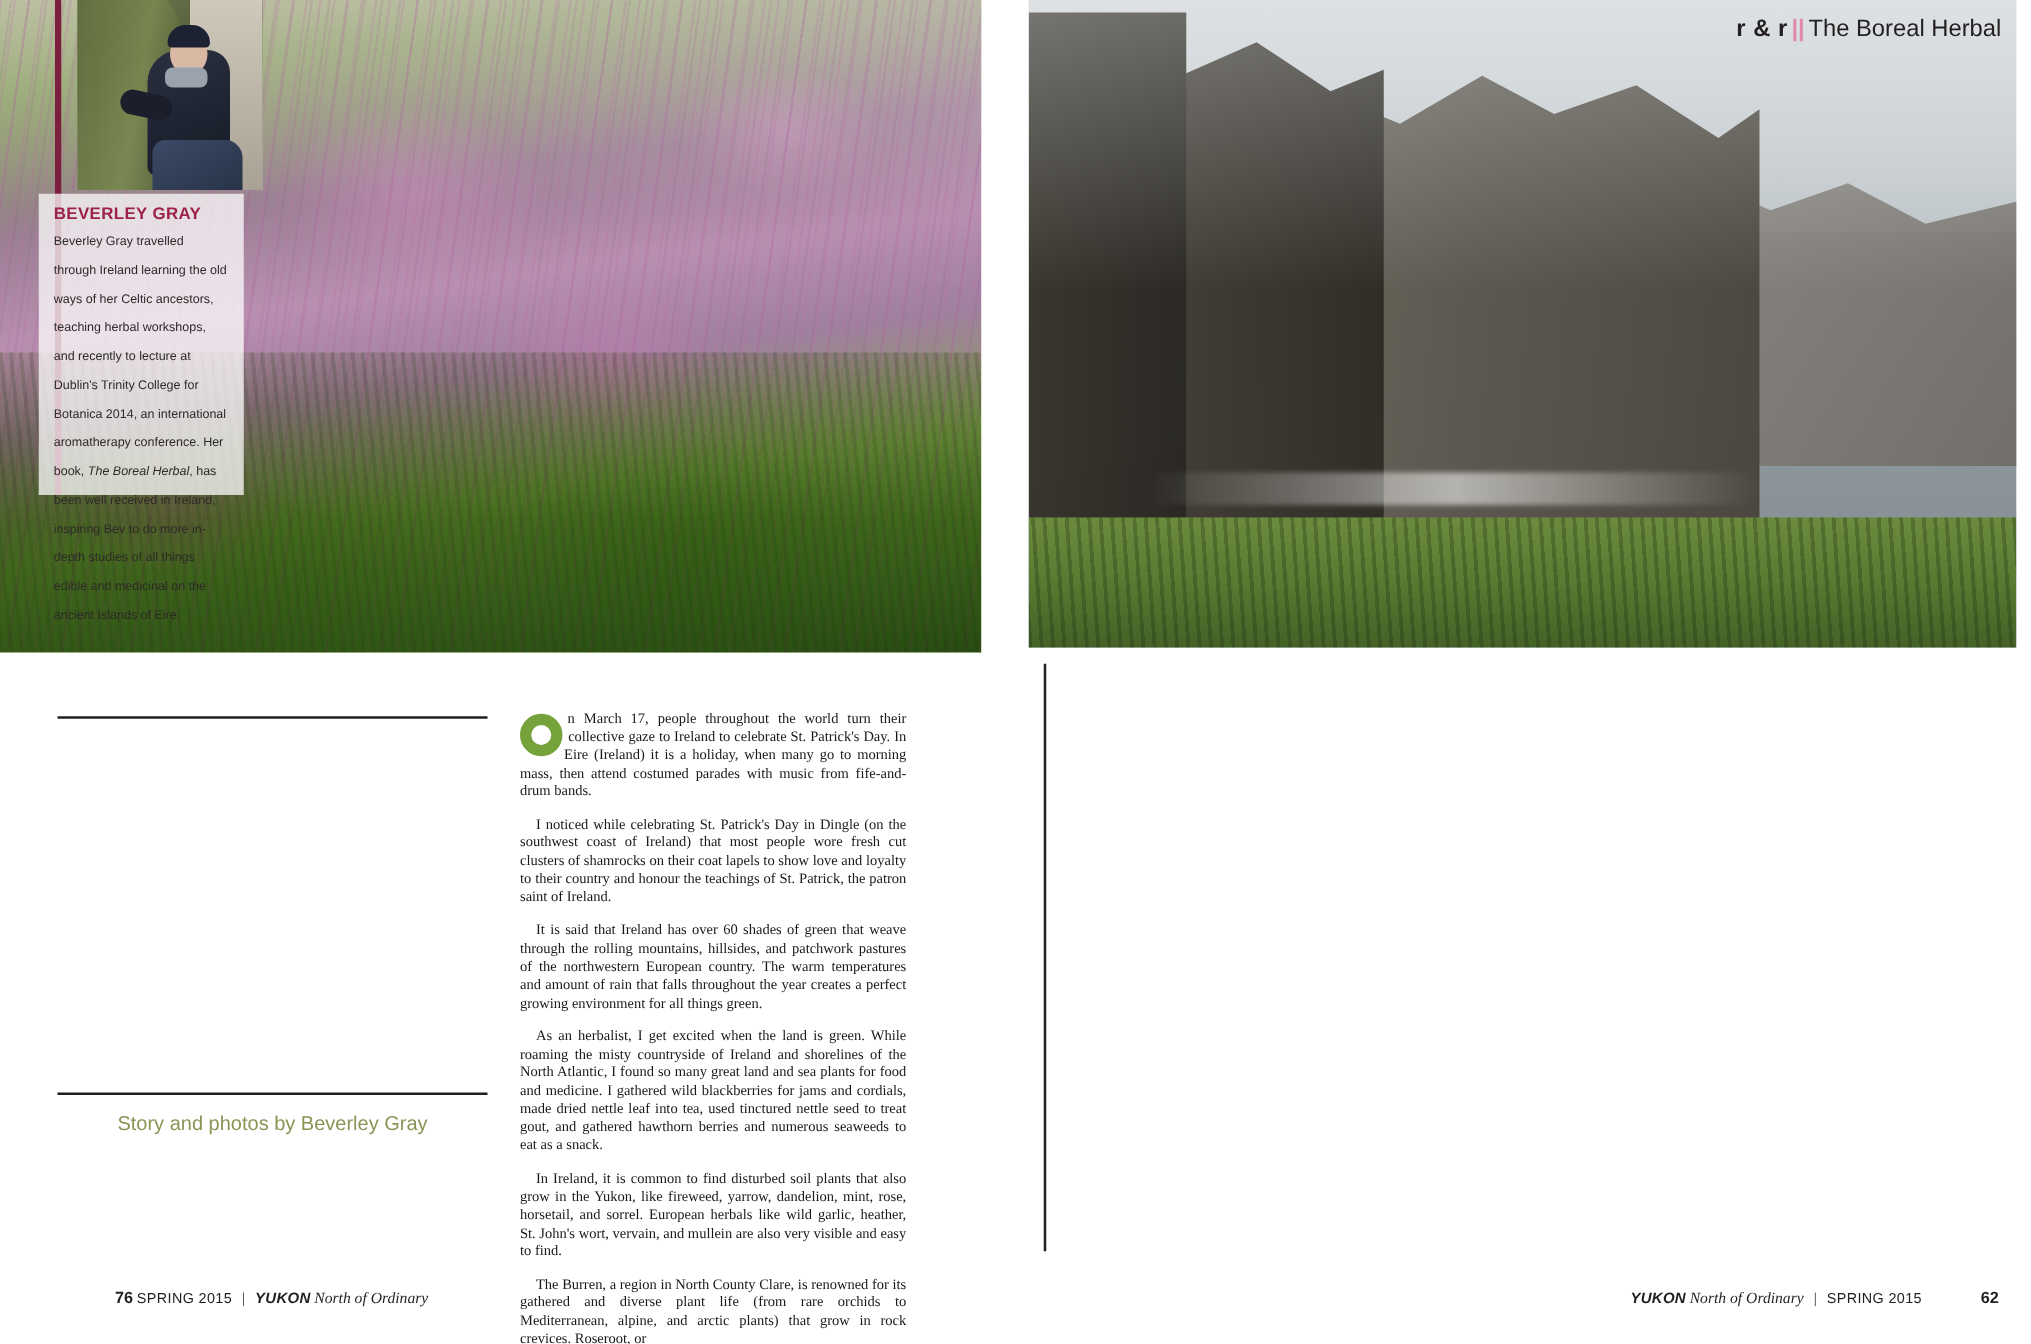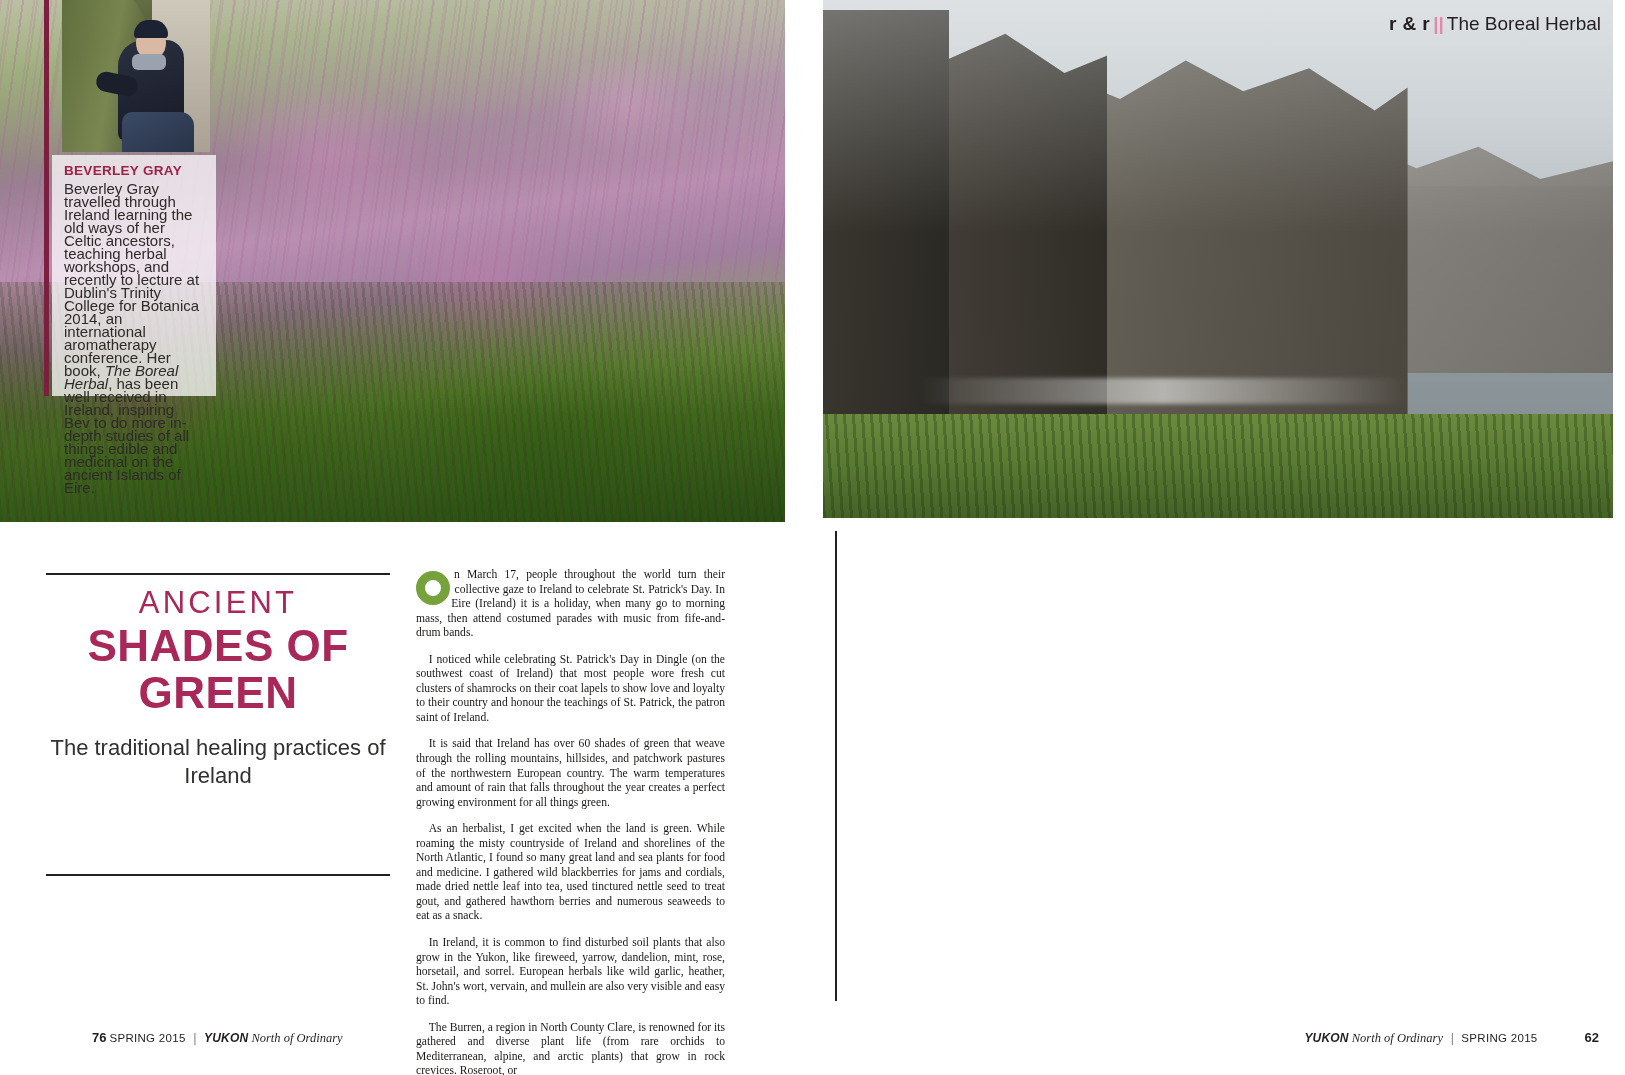--- a/index.html
+++ b/index.html
@@ -48,25 +48,25 @@
     background:#1d2233;}
   .portrait .scarf{position:absolute;left:70px;top:54px;width:34px;height:16px;border-radius:6px;
     background:#9aa2ad;}
   .portrait .jeans{position:absolute;left:60px;top:112px;width:72px;height:44px;
     background:linear-gradient(150deg,#3b4a66,#273246);border-radius:10px 14px 0 0;}
   .portrait .arm{position:absolute;left:34px;top:74px;width:42px;height:20px;border-radius:12px;
     background:#1b1f2c;transform:rotate(12deg);}
 
   
   .bio-rule{position:absolute;left:44px;top:0;width:5px;height:396px;background:#7c1f3f;}
-  .bio-box{position:absolute;left:52px;top:155px;width:164px;height:241px;
+  .bio-box{position:absolute;left:31px;top:155px;width:164px;height:241px;
     background:rgba(255,255,255,.74);padding:8px 12px 0 12px;box-sizing:border-box;}
   .bio-name{font-family:"Liberation Sans",sans-serif;font-weight:bold;font-size:13.5px;
     letter-spacing:.3px;color:#9c2249;margin:0 0 4px 0;}
-  .bio-text{font-family:"Liberation Sans",sans-serif;font-size:15px;line-height:13px;
+  .bio-text{font-family:"Liberation Sans",sans-serif;font-size:10px;line-height:23px;
     color:#2e2a28;margin:0;}
   .bio-text i{font-style:italic;}
 
   
   .hl-rule-top{position:absolute;left:46px;top:573px;width:344px;height:2px;background:#231f20;}
   .hl-rule-bot{position:absolute;left:46px;top:874px;width:344px;height:2px;background:#231f20;}
   .headline{position:absolute;left:46px;top:585px;width:344px;text-align:center;}
   .hl-ancient{font-family:"Liberation Sans",sans-serif;font-weight:300;font-size:31px;
     letter-spacing:3.2px;color:#a8285a;margin:0 0 1px 0;}
   .hl-main{font-family:"Liberation Sans",sans-serif;font-weight:bold;font-size:44px;
@@ -158,29 +158,22 @@
       <div class="scarf"></div>
     </div>
 
     <div class="bio-rule"></div>
     <div class="bio-box">
       <div class="bio-name">BEVERLEY GRAY</div>
       <p class="bio-text"><span>Beverley Gray travelled through Ireland learning the old ways of her Celtic ancestors, teaching herbal workshops, and recently to lecture at Dublin's Trinity College for Botanica 2014, an international aromatherapy conference. Her book, </span><i>The Boreal Herbal</i><span>, has been well received in Ireland, inspiring Bev to do more in-depth studies of all things edible and medicinal on the ancient Islands of Eire.</span></p>
     </div>
 
     <div class="hl-rule-top"></div>
-    <div class="headline">
-      <div class="hl-ancient">ANCIENT</div>
-      <div class="hl-main">
-        <div>SHADES OF</div>
-        <div>GREEN</div>
-      </div>
-      <div class="hl-sub">The traditional healing practices of Ireland</div>
-    </div>
     <div class="hl-rule-bot"></div>
+    <div class="byline">Story and photos by Beverley Gray</div>
 
     <div class="col col-l2">
       <p class="first"><span class="dropcap"></span><span>n March 17, people throughout the world turn their collective gaze to Ireland to celebrate St. Patrick's Day. In Eire (Ireland) it is a holiday, when many go to morning mass, then attend costumed parades with music from fife-and-drum bands.</span></p>
       <p>I noticed while celebrating St. Patrick's Day in Dingle (on the southwest coast of Ireland) that most people wore fresh cut clusters of shamrocks on their coat lapels to show love and loyalty to their country and honour the teachings of St. Patrick, the patron saint of Ireland.</p>
       <p>It is said that Ireland has over 60 shades of green that weave through the rolling mountains, hillsides, and patchwork pastures of the northwestern European country. The warm temperatures and amount of rain that falls throughout the year creates a perfect growing environment for all things green.</p>
       <p>As an herbalist, I get excited when the land is green. While roaming the misty countryside of Ireland and shorelines of the North Atlantic, I found so many great land and sea plants for food and medicine. I gathered wild blackberries for jams and cordials, made dried nettle leaf into tea, used tinctured nettle seed to treat gout, and gathered hawthorn berries and numerous seaweeds to eat as a snack.</p>
       <p>In Ireland, it is common to find disturbed soil plants that also grow in the Yukon, like fireweed, yarrow, dandelion, mint, rose, horsetail, and sorrel. European herbals like wild garlic, heather, St. John's wort, vervain, and mullein are also very visible and easy to find.</p>
       <p>The Burren, a region in North County Clare, is renowned for its gathered and diverse plant life (from rare orchids to Mediterranean, alpine, and arctic plants) that grow in rock crevices. Roseroot, or</p>
     </div>
 

